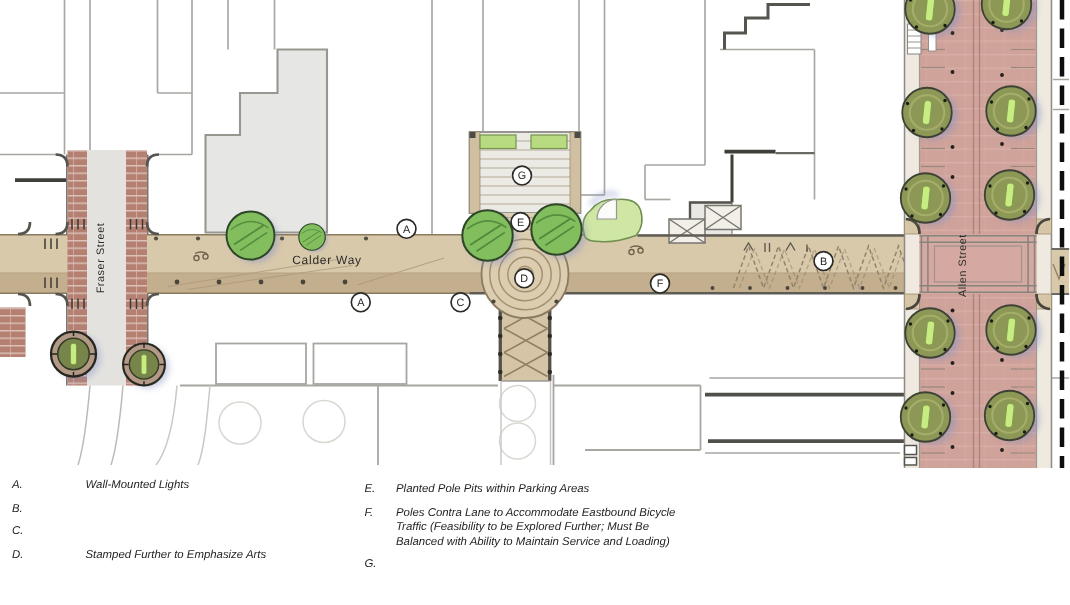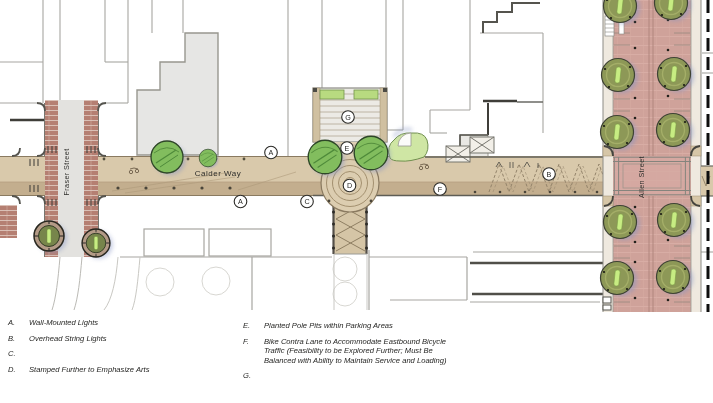--- a/index.html
+++ b/index.html
@@ -7,21 +7,21 @@
     position:relative;width:713px;height:403px;background:#ffffff;overflow:hidden;
     font-family:"Liberation Sans",sans-serif;
   }
   .map-svg{position:absolute;left:0;top:0;}
   .legend{position:absolute;left:0;top:312px;width:713px;height:91px;color:#1f1f1d;}
   .lg-col{position:absolute;top:6px;}
   .lg-col-left{left:8px;width:212px;}
   .lg-col-right{left:243px;width:218px;top:9px;}
   .lg-item{display:flex;margin-bottom:6px;font-style:italic;font-size:7.6px;line-height:9.6px;}
   .lg-letter{flex:0 0 21px;}
-  .lg-col-left .lg-text{width:178px;}
+  .lg-col-left .lg-text{width:178px;margin-left:28px;}
   .lg-col-right .lg-text{width:192px;}
   svg text{font-family:"Liberation Sans",sans-serif;}
 </style>
 </head>
 <body>
 
 <div class="canvas">
 
 <svg class="map-svg" width="713" height="312" viewBox="0 0 713 312">
   <defs>
@@ -496,38 +496,37 @@
 </svg>
 
 <div class="legend">
   <div class="lg-col lg-col-left">
     <div class="lg-item">
       <span class="lg-letter">A.</span>
       <span class="lg-text">Wall-Mounted Lights</span>
     </div>
     <div class="lg-item">
       <span class="lg-letter">B.</span>
-      <span class="lg-text">Overhead String Lights</span>
     </div>
     <div class="lg-item">
       <span class="lg-letter">C.</span>
     </div>
     <div class="lg-item">
       <span class="lg-letter">D.</span>
       <span class="lg-text">Stamped Further to Emphasize Arts</span>
     </div>
   </div>
   <div class="lg-col lg-col-right">
     <div class="lg-item">
       <span class="lg-letter">E.</span>
       <span class="lg-text">Planted Pole Pits within Parking Areas</span>
     </div>
     <div class="lg-item">
       <span class="lg-letter">F.</span>
-      <span class="lg-text">Bike Contra Lane to Accommodate Eastbound Bicycle Traffic (Feasibility to be Explored Further; Must Be Balanced with Ability to Maintain Service and Loading)</span>
+      <span class="lg-text">Poles Contra Lane to Accommodate Eastbound Bicycle Traffic (Feasibility to be Explored Further; Must Be Balanced with Ability to Maintain Service and Loading)</span>
     </div>
     <div class="lg-item">
       <span class="lg-letter">G.</span>
     </div>
   </div>
 </div>
 
 </div>
 
 </body></html>

